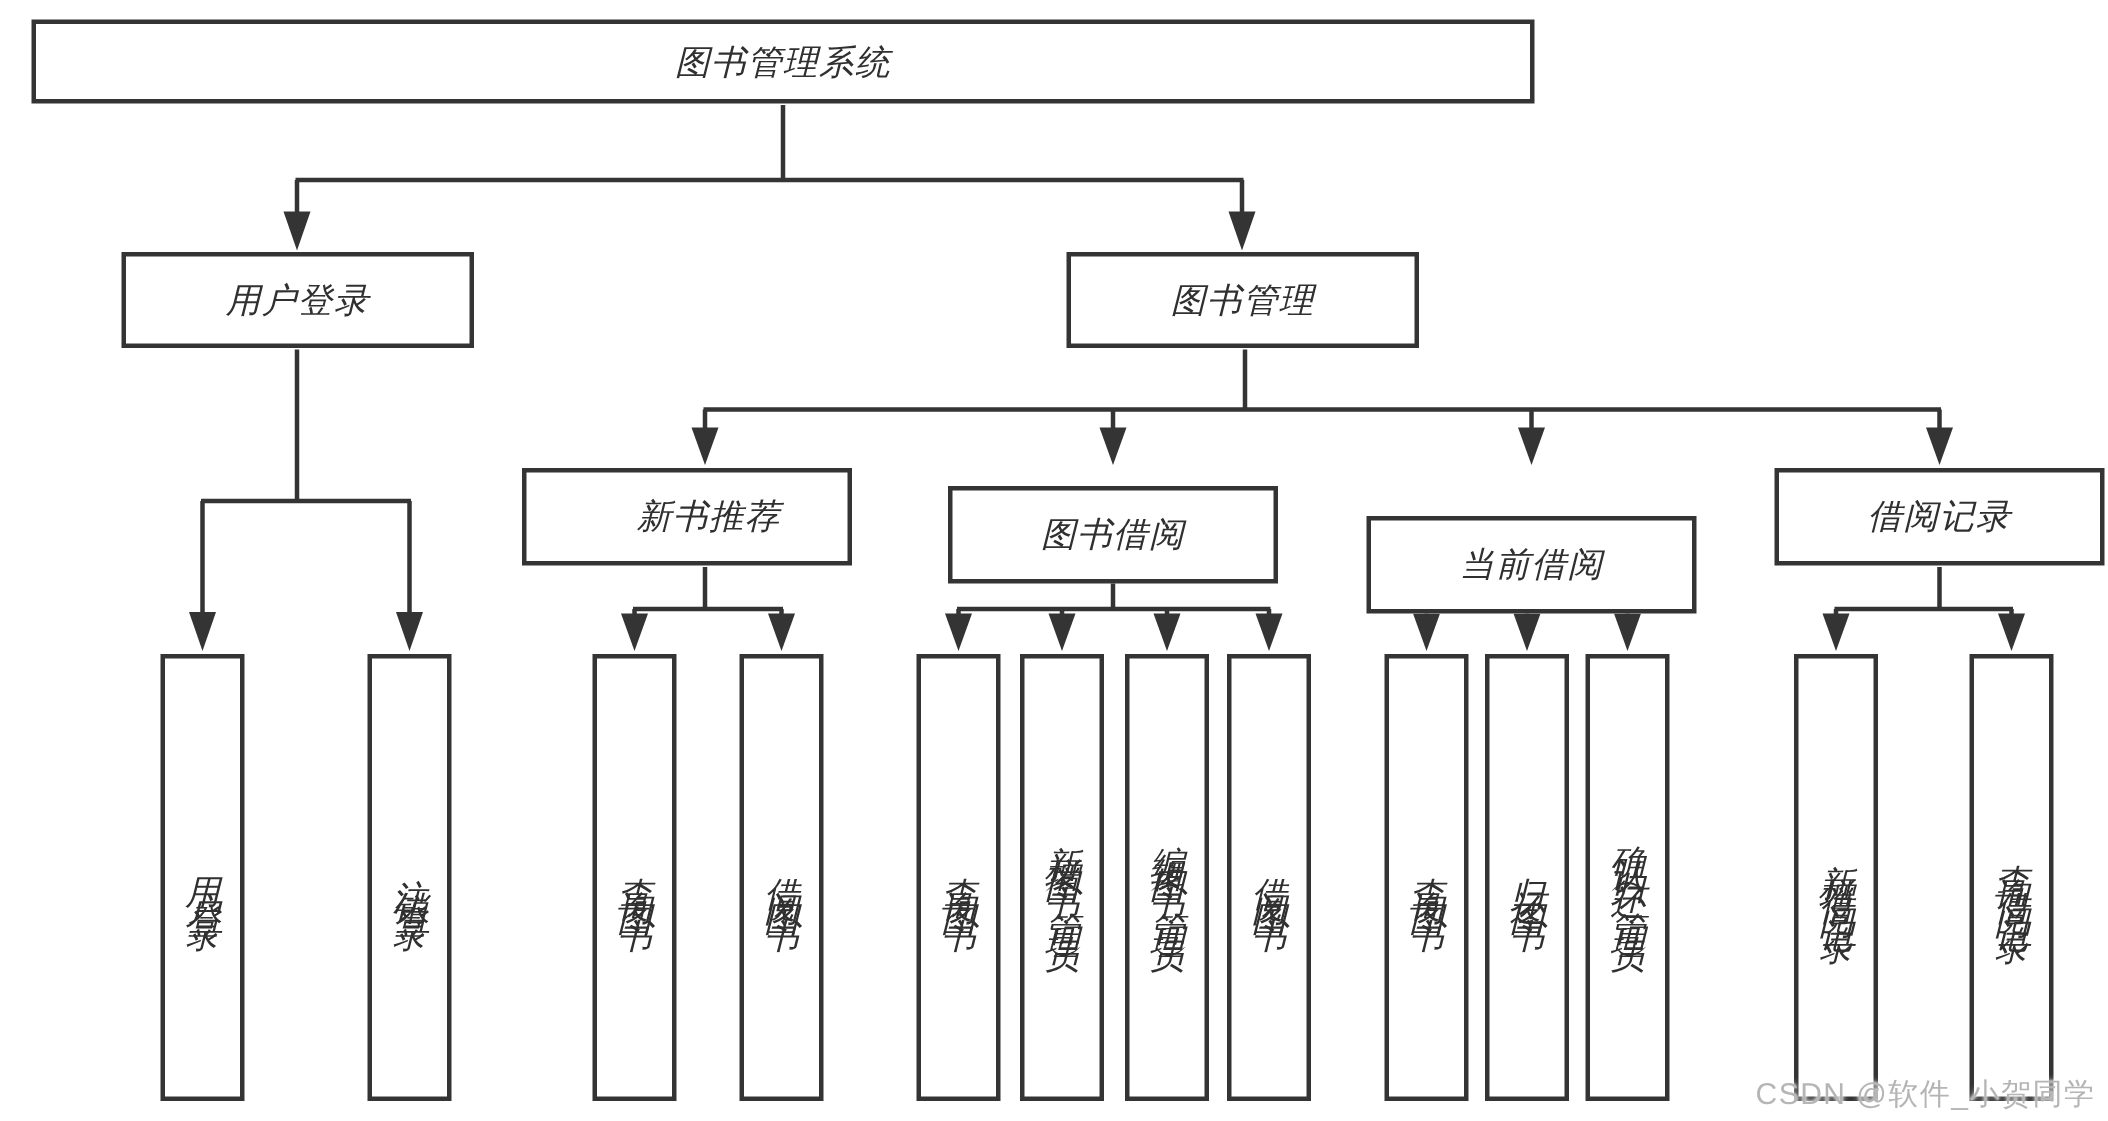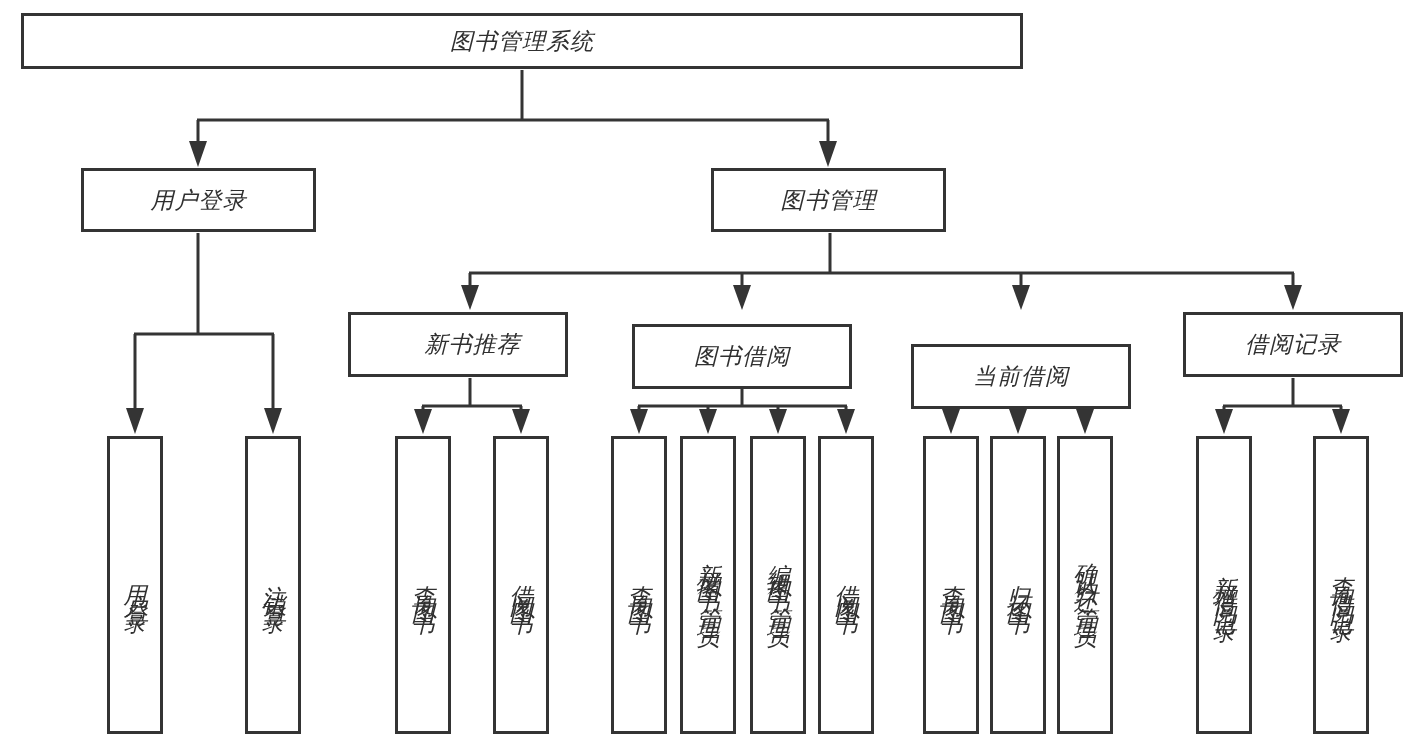--- a/index.html
+++ b/index.html
@@ -129,14 +129,15 @@
     <span>确认归还（管理员）</span>
   </div>
 
   <div class="node leaf" style="left:1196px;top:436px;width:56px;height:298px;">
     <span>新增借阅记录</span>
   </div>
   <div class="node leaf" style="left:1313px;top:436px;width:56px;height:298px;">
     <span>查询借阅记录</span>
   </div>
 
+  <div class="watermark">CSDN @软件_小贺同学</div>
 
 </div>
 
 </body></html>

